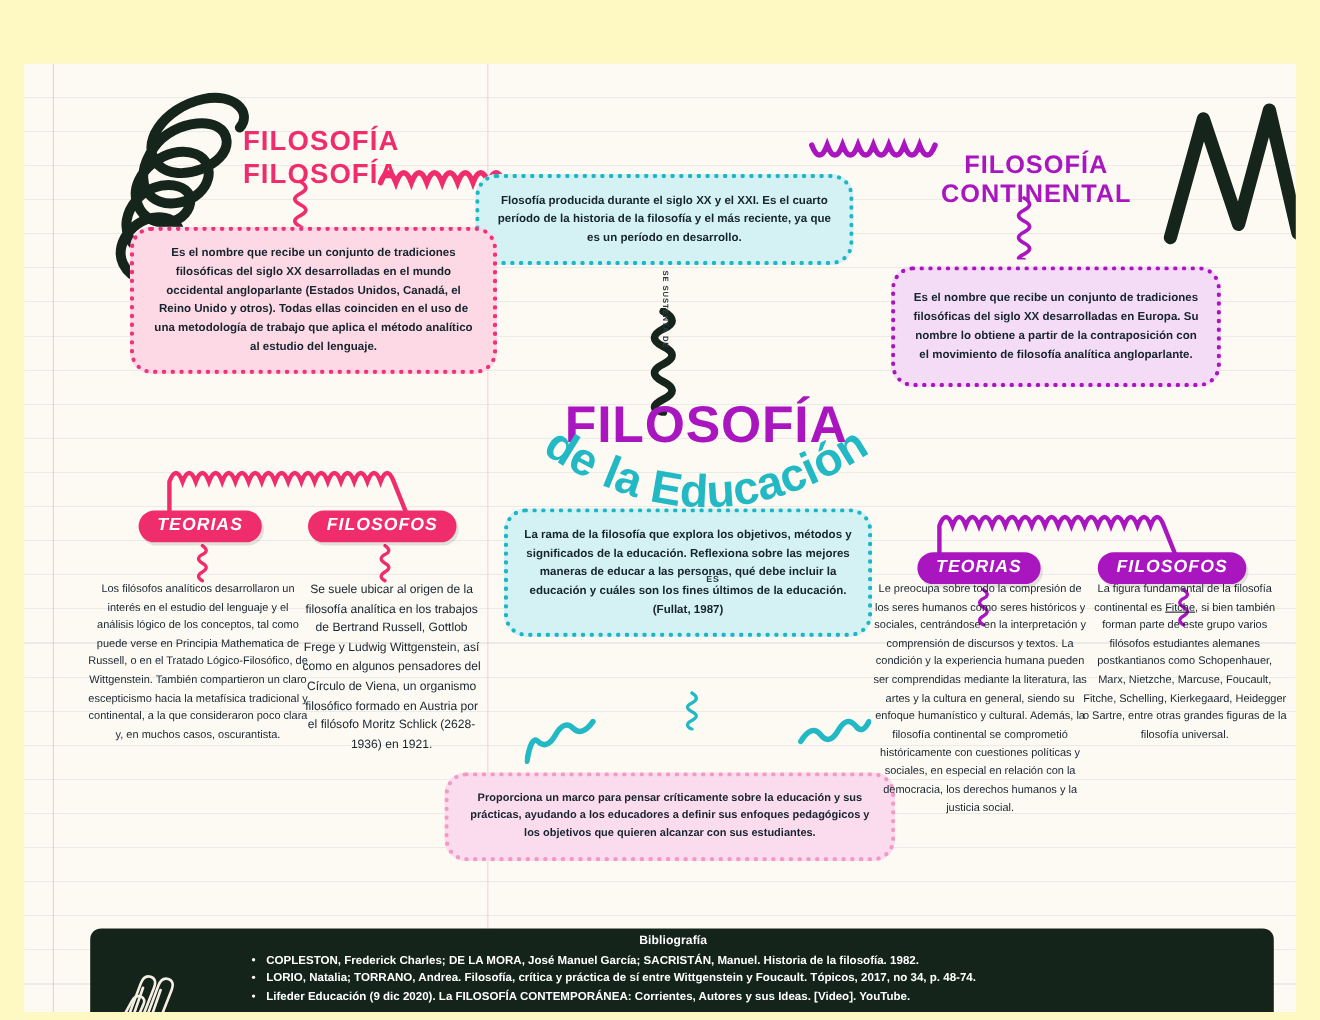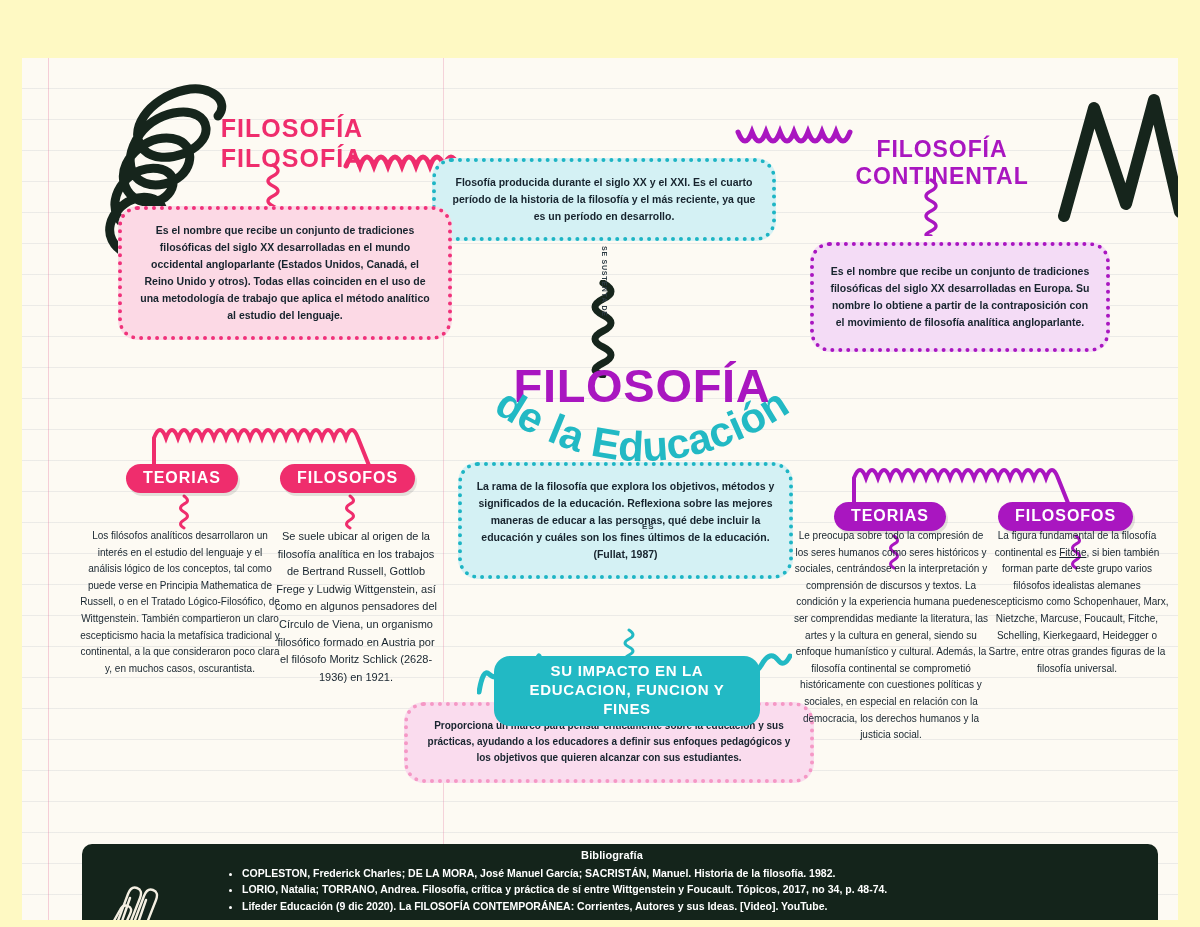--- a/index.html
+++ b/index.html
@@ -53,20 +53,21 @@
   .b-pink{background:#fcd9e5;border-color:#f0327a;}
   .b-cyan{background:#d4f1f4;border-color:#1eb5c4;}
   .b-violet{background:#f4dcf6;border-color:#a916c0;}
   .b-pinklight{background:#fadcee;border-color:#f598c5;text-align:center;}
   
   .pill{
     position:absolute;border-radius:999px;color:#fff;font-weight:bold;
     font-size:16px;letter-spacing:.06em;text-align:center;
     padding:5px 17px 6px;box-sizing:border-box;white-space:nowrap;
     box-shadow:2px 3px 0 rgba(0,0,0,.10);
+    font-style:italic;
   }
   .p-pink{background:#ef2d6d;}
   .p-purple{background:#a916c0;}
   .banner{
     position:absolute;background:#22b9c4;color:#fff;font-weight:bold;
     font-size:15px;letter-spacing:.045em;line-height:1.25;text-align:center;
     border-radius:16px;padding:6px 14px 8px;box-sizing:border-box;
   }
   
   .col{
@@ -223,28 +224,23 @@
     <div class="pill p-pink" style="left:258px;top:406px;">FILOSOFOS</div>
 
     <div class="col" style="left:58px;top:470px;width:200px;">Los filósofos analíticos desarrollaron un interés en el estudio del lenguaje y el análisis lógico de los conceptos, tal como puede verse en Principia Mathematica de Russell, o en el Tratado Lógico-Filosófico, de Wittgenstein. También compartieron un claro escepticismo hacia la metafísica tradicional y continental, a la que consideraron poco clara y, en muchos casos, oscurantista.</div>
     <div class="col" style="left:250px;top:470px;width:168px;font-size:11px;line-height:1.6;">Se suele ubicar al origen de la filosofía analítica en los trabajos de Bertrand Russell, Gottlob Frege y Ludwig Wittgenstein, así como en algunos pensadores del Círculo de Viena, un organismo filosófico formado en Austria por el filósofo Moritz Schlick (2628-1936) en 1921.</div>
 
     <div class="pill p-purple" style="left:812px;top:444px;">TEORIAS</div>
     <div class="pill p-purple" style="left:976px;top:444px;">FILOSOFOS</div>
 
     <div class="col" style="left:772px;top:470px;width:194px;">Le preocupa sobre todo la compresión de los seres humanos como seres históricos y sociales, centrándose en la interpretación y comprensión de discursos y textos. La condición y la experiencia humana pueden ser comprendidas mediante la literatura, las artes y la cultura en general, siendo su enfoque humanístico y cultural. Además, la filosofía continental se comprometió históricamente con cuestiones políticas y sociales, en especial en relación con la democracia, los derechos humanos y la justicia social.</div>
     <div class="col" style="left:962px;top:470px;width:186px;">
-      <span>La figura fundamental de la filosofía continental es </span><u>Fitche</u><span>, si bien también forman parte de este grupo varios filósofos idealistas alemanes escepticismo como Schopenhauer, Marx, Nietzche, Marcuse, Foucault, Fitche, Schelling, Kierkegaard, Heidegger o Sartre, entre otras grandes figuras de la filosofía universal.</span>
-    </div>
-
-    <div class="banner" style="left:472px;top:598px;width:266px;">
-      <div>SU IMPACTO EN LA</div>
-      <div>EDUCACION, FUNCION Y</div>
-      <div>FINES</div>
-    </div>
+      <span>La figura fundamental de la filosofía continental es </span><u>Fitche</u><span>, si bien también forman parte de este grupo varios filósofos estudiantes alemanes postkantianos como Schopenhauer, Marx, Nietzche, Marcuse, Foucault, Fitche, Schelling, Kierkegaard, Heidegger o Sartre, entre otras grandes figuras de la filosofía universal.</span>
+    </div>
+
 
     <div id="biblio">
       <div id="biblio-title">Bibliografía</div>
       <ul id="biblio-list">
         <li>COPLESTON, Frederick Charles; DE LA MORA, José Manuel García; SACRISTÁN, Manuel. Historia de la filosofía. 1982.</li>
         <li>LORIO, Natalia; TORRANO, Andrea. Filosofía, crítica y práctica de sí entre Wittgenstein y Foucault. Tópicos, 2017, no 34, p. 48-74.</li>
         <li>Lifeder Educación (9 dic 2020). La FILOSOFÍA CONTEMPORÁNEA: Corrientes, Autores y sus Ideas. [Video]. YouTube.</li>
       </ul>
 
       <svg class="clip" style="left:20px;top:38px;" width="60" height="58" viewBox="0 0 60 58">

